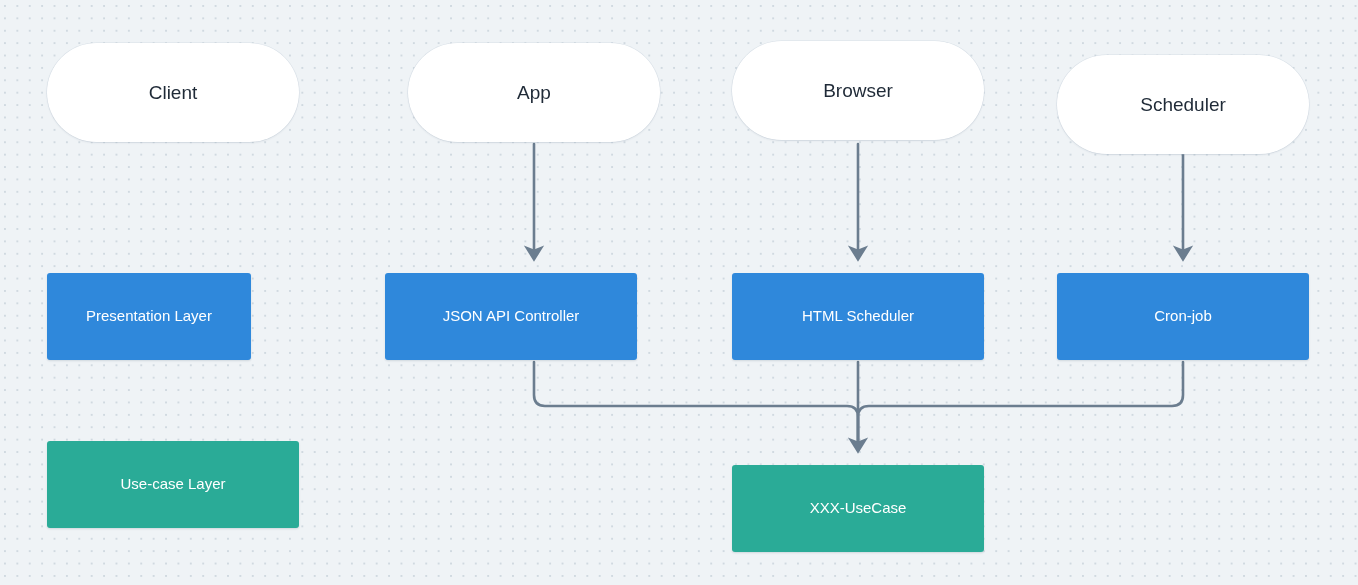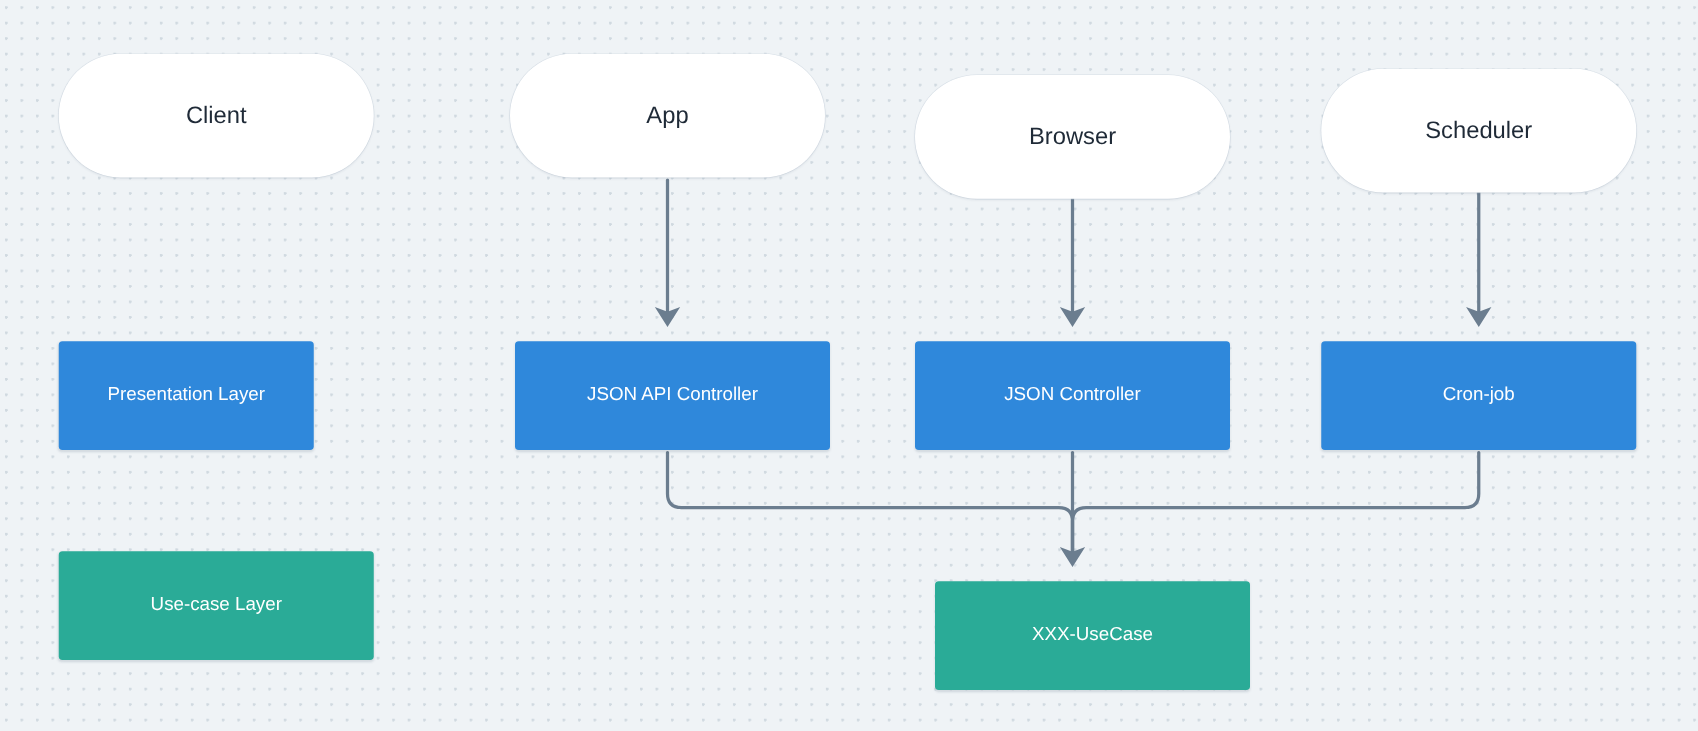--- a/index.html
+++ b/index.html
@@ -108,45 +108,45 @@
   </svg>
 
   <div class="node node--actor" style="left:47px; top:43px; width:252px; height:99px;">
     <span class="node-label">Client</span>
   </div>
 
   <div class="node node--actor" style="left:408px; top:43px; width:252px; height:99px;">
     <span class="node-label">App</span>
   </div>
 
-  <div class="node node--actor" style="left:732px; top:60px; width:252px; height:99px;">
+  <div class="node node--actor" style="left:732px; top:41px; width:252px; height:99px;">
     <span class="node-label">Browser</span>
   </div>
 
   <div class="node node--actor" style="left:1057px; top:55px; width:252px; height:99px;">
     <span class="node-label">Scheduler</span>
   </div>
 
   <div class="node node--box node--blue" style="left:47px; top:273px; width:204px; height:87px;">
     <span class="node-label">Presentation Layer</span>
   </div>
 
   <div class="node node--box node--teal" style="left:47px; top:441px; width:252px; height:87px;text-align:right;">
     <span class="node-label">Use-case Layer</span>
   </div>
 
-  <div class="node node--box node--blue" style="left:412px; top:273px; width:252px; height:87px;">
+  <div class="node node--box node--blue" style="left:385px; top:273px; width:252px; height:87px;">
     <span class="node-label">JSON API Controller</span>
   </div>
 
   <div class="node node--box node--blue" style="left:732px; top:273px; width:252px; height:87px;">
-    <span class="node-label">JSON Controller</span>
+    <span class="node-label">HTML Scheduler</span>
   </div>
 
   <div class="node node--box node--blue" style="left:1057px; top:273px; width:252px; height:87px;align-items:center;">
     <span class="node-label">Cron-job</span>
   </div>
 
-  <div class="node node--box node--teal" style="left:732px; top:465px; width:252px; height:87px;margin-left:16px;">
+  <div class="node node--box node--teal" style="left:732px; top:465px; width:252px; height:87px;">
     <span class="node-label">XXX-UseCase</span>
   </div>
 
 </div>
 
 </body></html>

